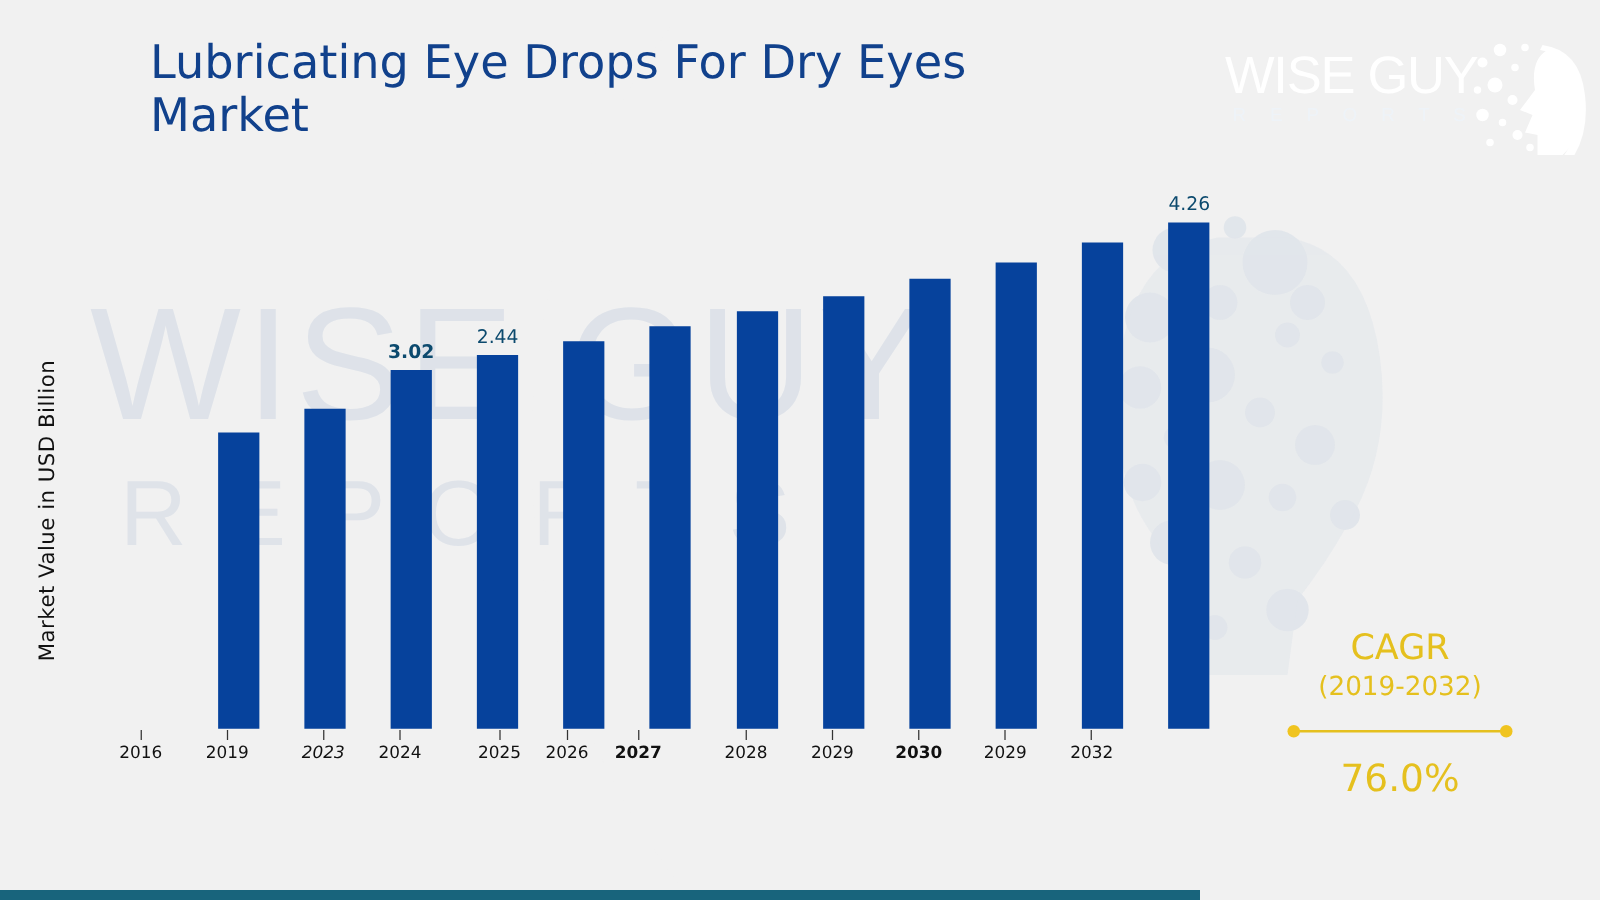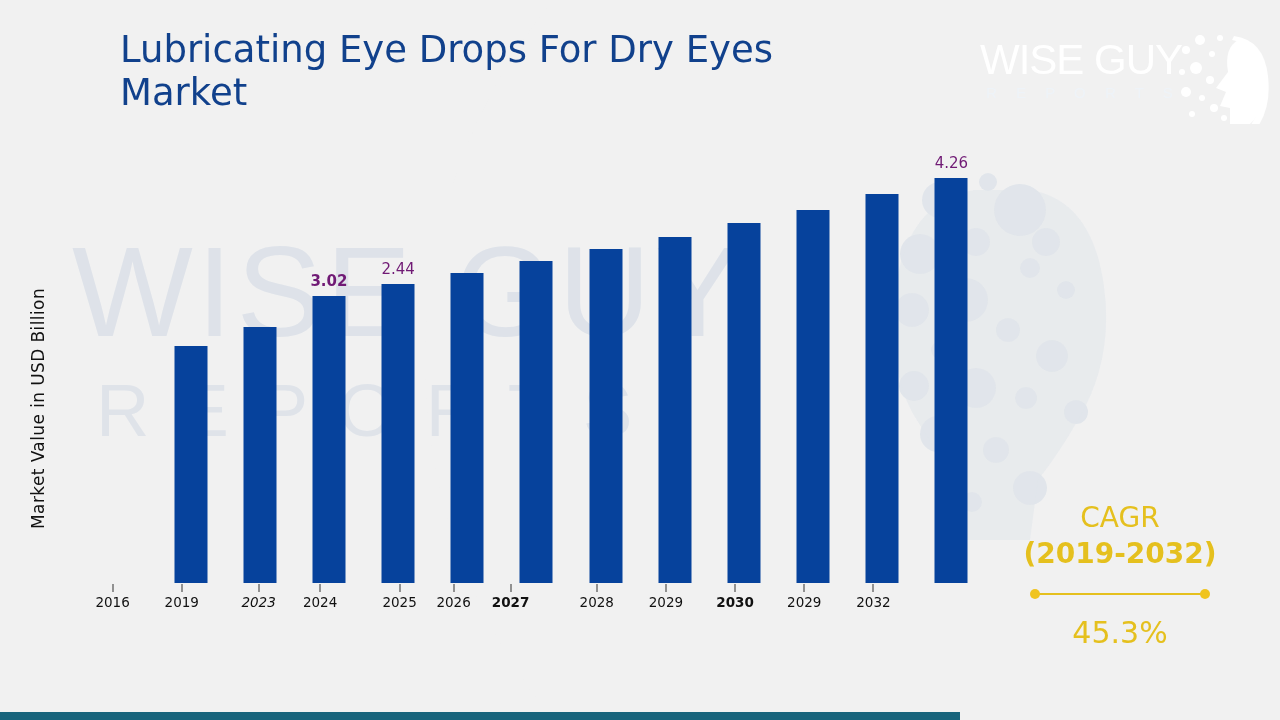--- a/index.html
+++ b/index.html
@@ -52,34 +52,34 @@
   .ylabel{position:absolute;left:26px;top:238px;width:24px;height:340px;
           color:#111;font-size:17px;letter-spacing:.4px;
           writing-mode:vertical-rl;transform:rotate(180deg);
           display:flex;align-items:center;justify-content:center;
           font-family:"DejaVu Sans",sans-serif;}
   .bars{position:absolute;left:78px;top:150px;width:830px;height:433px;}
   .bar-slot{position:absolute;bottom:0;height:433px;}
   .bar{position:absolute;bottom:0;left:50%;transform:translateX(-50%);
        width:33px;background:#06429c;}
   .bar-val{position:absolute;left:50%;transform:translateX(-50%);
-           color:#701a75;font-size:15px;white-space:nowrap;
+           color:#0c4a6e;font-size:15px;white-space:nowrap;
            font-family:"DejaVu Sans",sans-serif;}
   .tick{position:absolute;top:584px;left:50%;transform:translateX(-50%);
         width:1px;height:8px;background:#333;}
   .xlab{position:absolute;top:594px;left:50%;transform:translateX(-50%);
         color:#111;font-size:13.5px;white-space:nowrap;
         font-family:"DejaVu Sans",sans-serif;}
   .xaxis-area{position:absolute;left:78px;top:0;width:830px;height:720px;}
 
   
   .cagr{position:absolute;left:960px;top:500px;width:320px;text-align:center;
         color:#e5c01e;font-family:"DejaVu Sans",sans-serif;}
   .cagr-l1{font-size:28px;line-height:1.3;}
-  .cagr-l2{font-size:28px;line-height:1.3;font-weight:bold;}
+  .cagr-l2{font-size:21px;line-height:1.3;}
   .cagr-rule{position:relative;margin:16px auto 0;width:180px;height:10px;}
   .cagr-rule .ln{position:absolute;left:5px;right:5px;top:4px;height:2px;background:#e5c01e;}
   .cagr-rule .dot{position:absolute;top:0;width:10px;height:10px;border-radius:50%;background:#f0c41f;}
   .cagr-rule .dot.l{left:0;} .cagr-rule .dot.r{right:0;}
   .cagr-val{margin-top:16px;font-size:30px;}
 </style>
 </head>
 <body>
 
 <div class="canvas">
@@ -249,17 +249,17 @@
   </div>
 
   <div class="cagr">
     <div class="cagr-l1">CAGR</div>
     <div class="cagr-l2">(2019-2032)</div>
     <div class="cagr-rule">
       <div class="ln"></div>
         <div class="dot l"></div>
         <div class="dot r"></div>
     </div>
-    <div class="cagr-val">45.3%</div>
+    <div class="cagr-val">76.0%</div>
   </div>
 
   <div class="teal-strip"></div>
 </div>
 
 </body></html>

